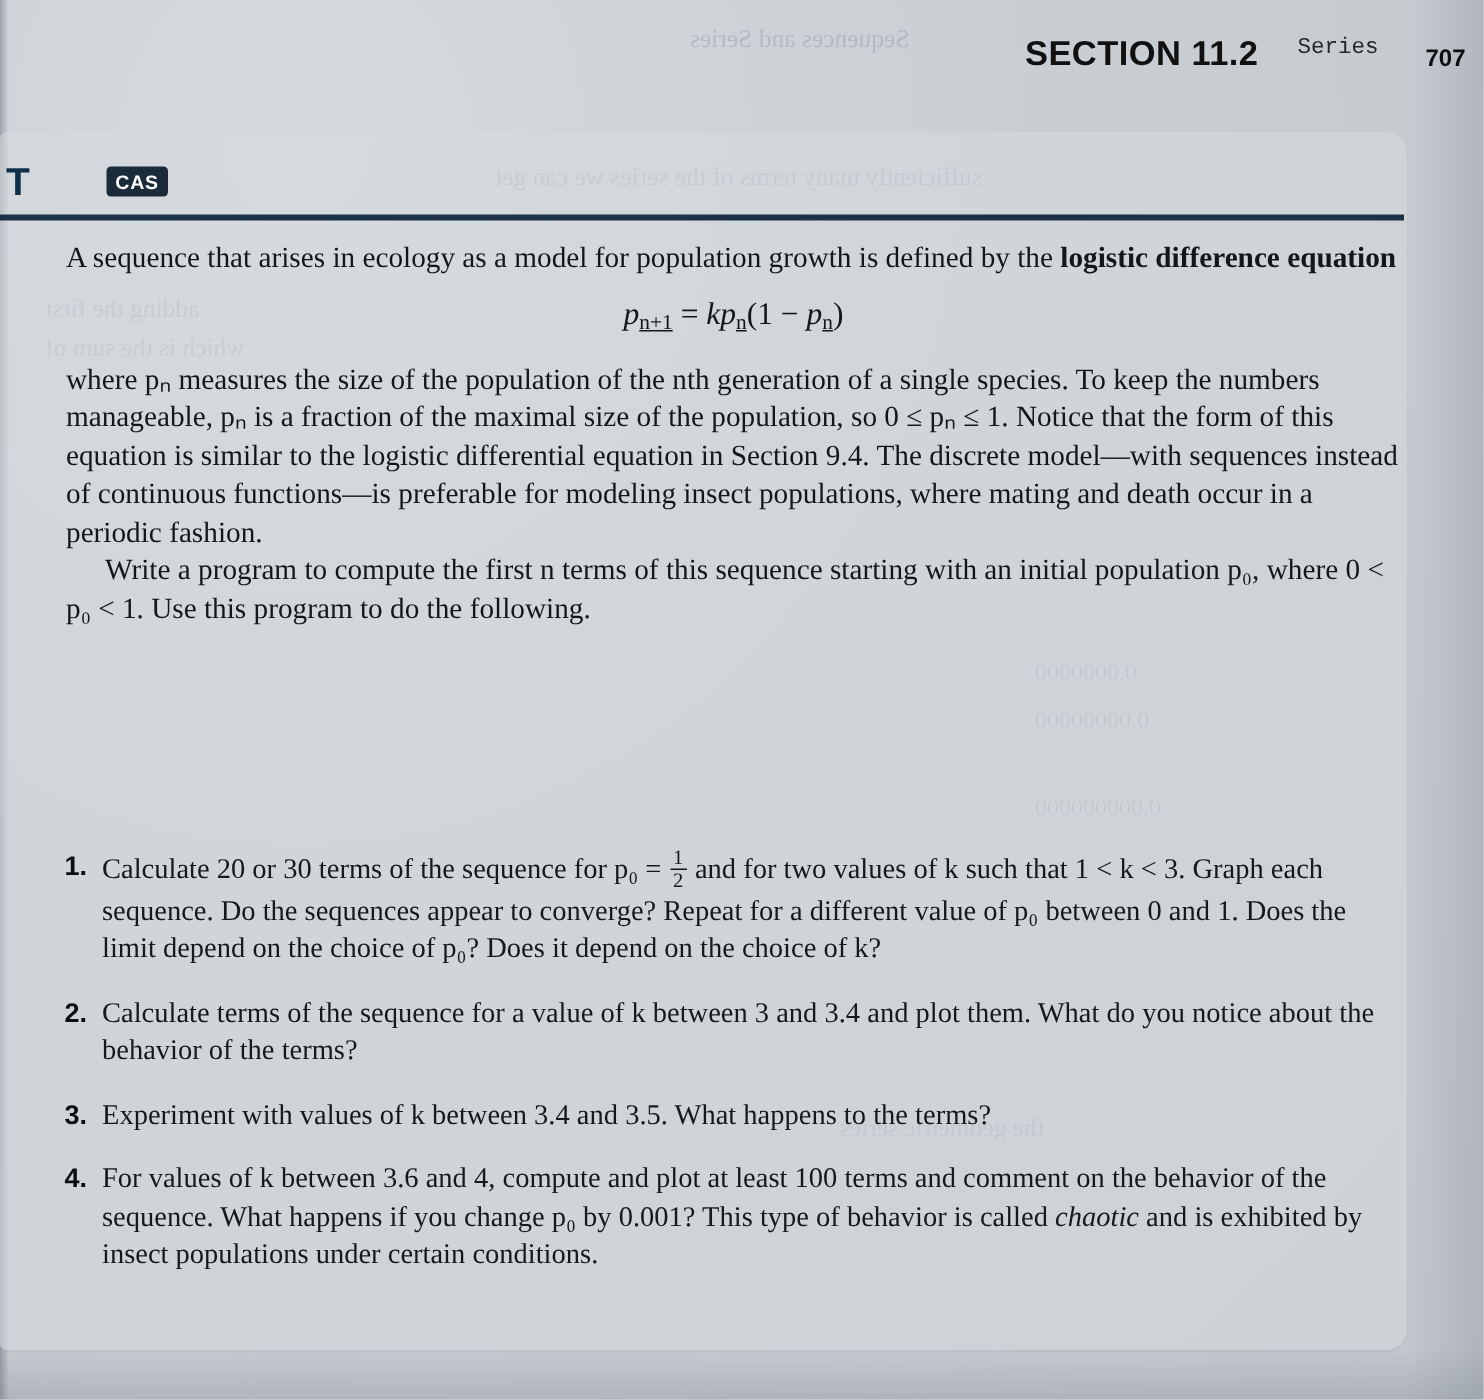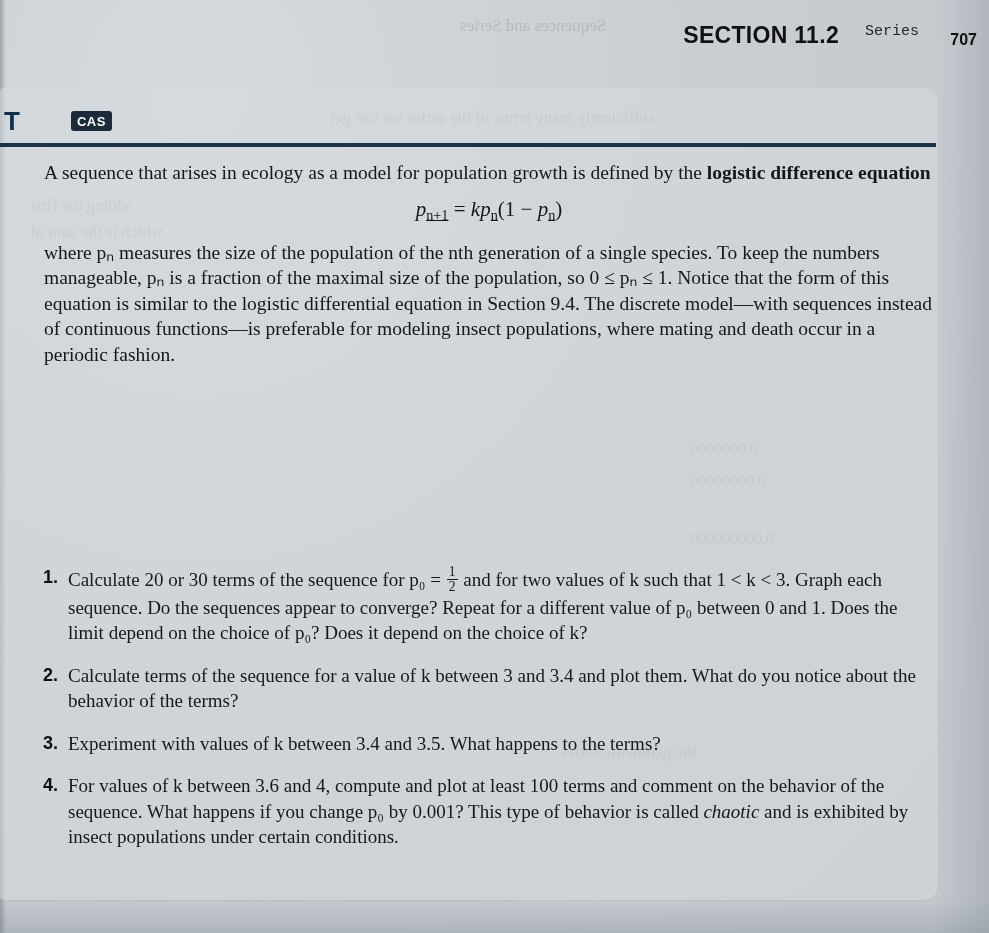--- a/index.html
+++ b/index.html
@@ -258,20 +258,21 @@
   <div class="rule"></div>
 
   <div class="body-text">
     <p><span>A sequence that arises in ecology as a model for population growth is defined by the </span><b class="term">logistic difference equation</b></p>
 
     <div class="equation">
       <span class="eq-it">p</span><sub>n+1</sub> = <span class="eq-it">kp</span><sub>n</sub>(1 − <span class="eq-it">p</span><sub>n</sub>)
     </div>
 
     <p>where pₙ measures the size of the population of the nth generation of a single species. To keep the numbers manageable, pₙ is a fraction of the maximal size of the population, so 0 ≤ pₙ ≤ 1. Notice that the form of this equation is similar to the logistic differential equation in Section 9.4. The discrete model—with sequences instead of continuous functions—is preferable for modeling insect populations, where mating and death occur in a periodic fashion.</p>
+    <p class="indent">Write a program to compute the first n terms of this sequence starting with an initial population p₀, where 0 &lt; p₀ &lt; 1. Use this program to do the following.</p>
   </div>
 
   <div class="list">
 
     <div class="list-item">
       <div class="list-num">1.</div>
       <div class="list-body"><span>Calculate 20 or 30 terms of the sequence for p₀ = </span><span class="frac"><span class="num">1</span><span class="den">2</span></span><span> and for two values of k such that 1 &lt; k &lt; 3. Graph each sequence. Do the sequences appear to converge? Repeat for a different value of p₀ between 0 and 1. Does the limit depend on the choice of p₀? Does it depend on the choice of k?</span></div>
     </div>
 
     <div class="list-item">

